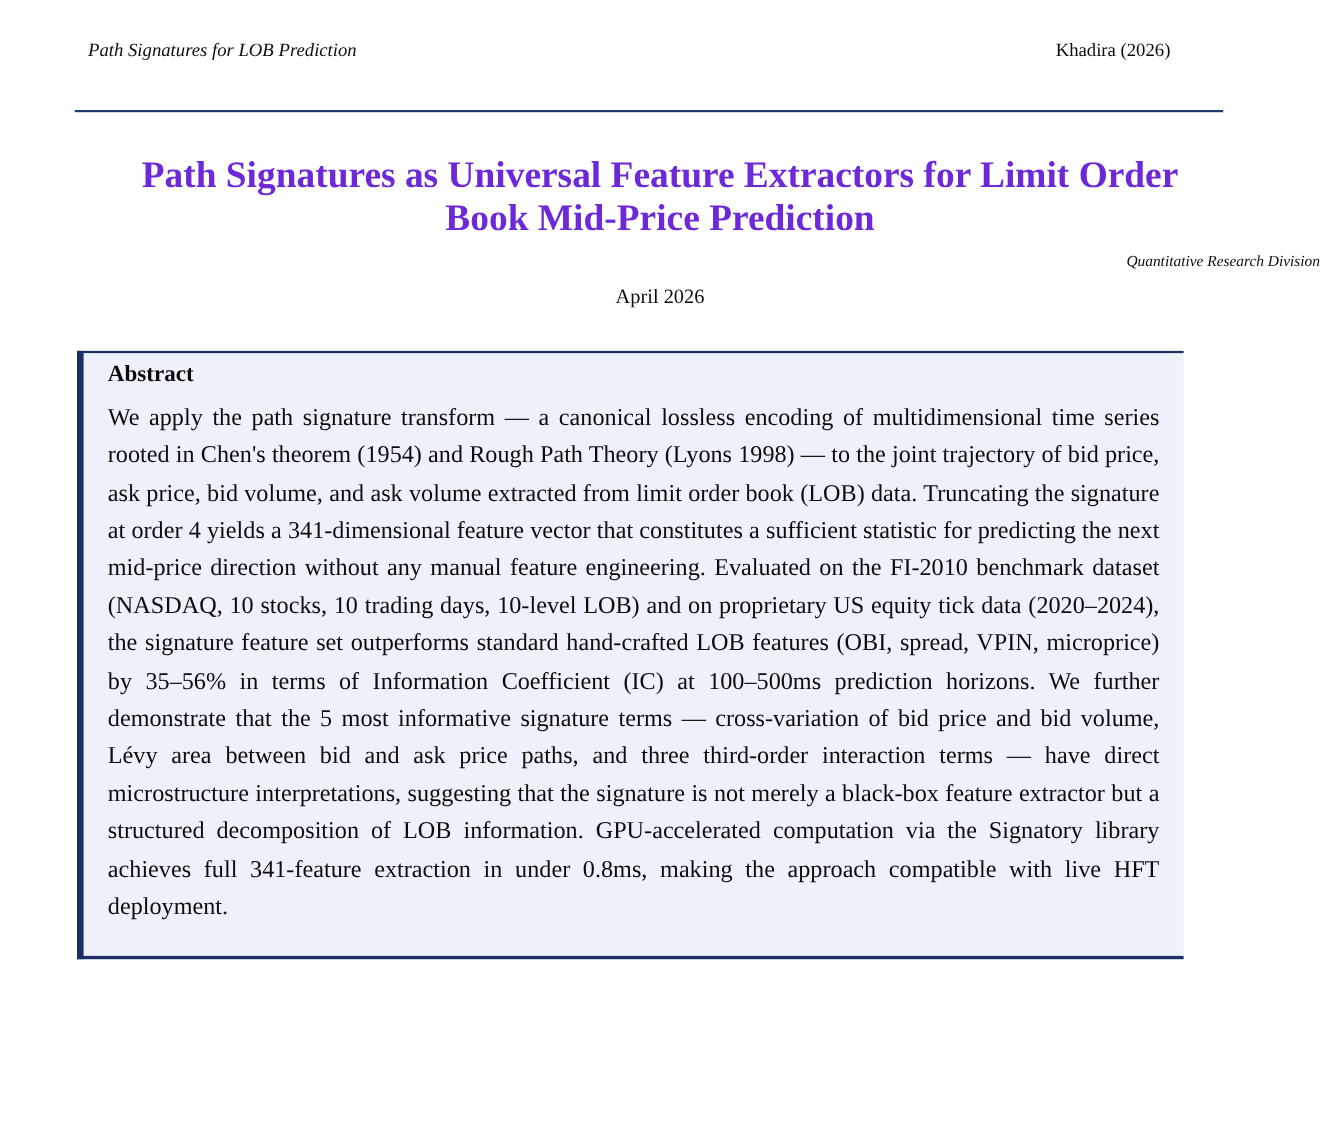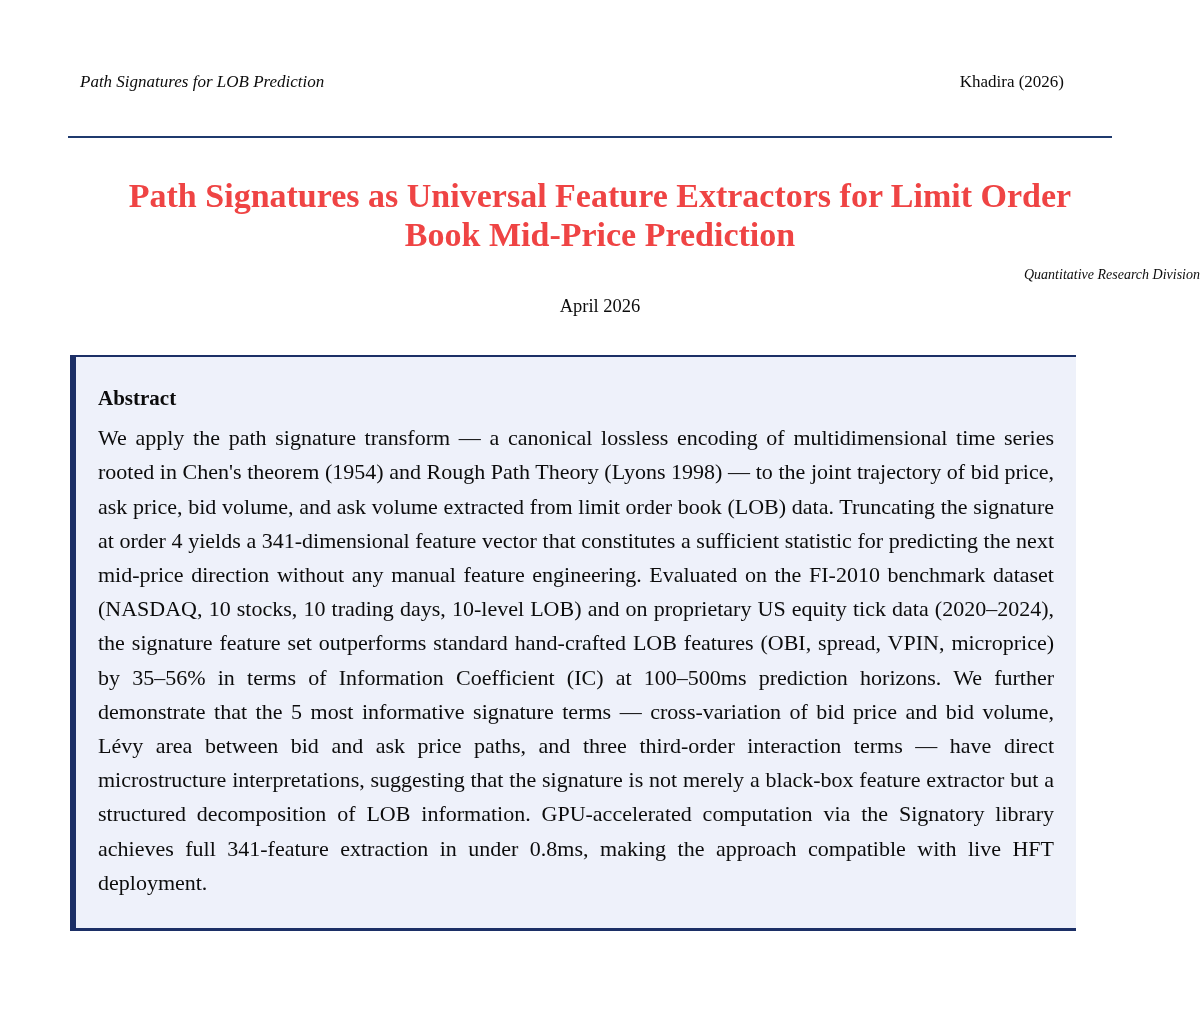--- a/index.html
+++ b/index.html
@@ -9,39 +9,39 @@
     position: relative;
     width: 1200px;
     height: 1030px;
     background: #ffffff;
     overflow: hidden;
   }
   .header-row {
     display: flex;
     justify-content: space-between;
     align-items: baseline;
-    padding: 72px 136px 0 80px;
+    padding: 36px 136px 0 80px;
     font-size: 17px;
   }
   .running-title { font-style: italic; }
   .citation-label { font-style: normal; }
   .top-rule {
     border: none;
     border-top: 2.5px solid #1f3a6e;
     margin: 44px 88px 0 68px;
     height: 0;
   }
   .paper-title {
     margin: 38px auto 0 auto;
     max-width: 960px;
     text-align: center;
     font-size: 34px;
     line-height: 1.15;
     font-weight: bold;
-    color: #ef4444;
+    color: #6d28d9;
   }
   .author-name {
     margin-top: 28px;
     text-align: center;
     font-size: 21px;
     font-weight: bold;
     color: #0c0c0c;
   }
   .affiliation {
     margin-top: 13px;
@@ -53,21 +53,21 @@
     margin-top: 13px;
     text-align: center;
     font-size: 18.5px;
   }
   .abstract-box {
     margin: 38px 124px 16px 70px;
     background: #eef1fa;
     border-left: 6px solid #1c2f66;
     border-top: 2px solid #1c2f66;
     border-bottom: 3px solid #1c2f66;
-    padding: 29px 22px 28px 22px;
+    padding: 6px 22px 28px 22px;
   }
   .abstract-heading {
     font-size: 21px;
     font-weight: bold;
     margin: 0 0 10px 0;
     color: #0c0c0c;
   }
   .abstract-body {
     margin: 0;
     font-size: 22px;

